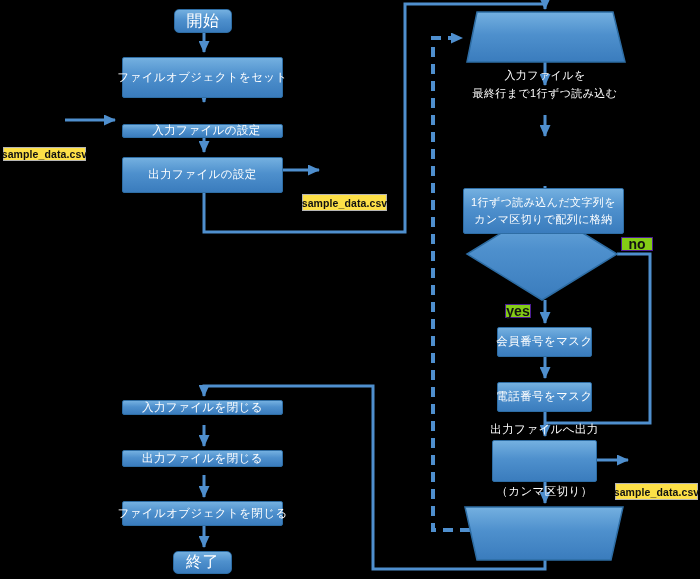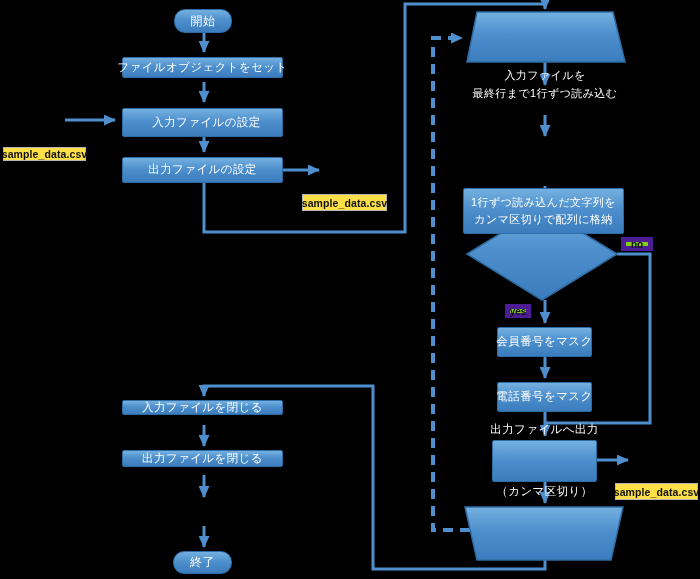--- a/index.html
+++ b/index.html
@@ -9,38 +9,38 @@
   }
   #wires{position:absolute;left:0;top:0;width:700px;height:579px;z-index:1;}
   .node{
     position:absolute;z-index:2;display:flex;flex-direction:column;
     align-items:center;justify-content:center;text-align:center;
     color:#fff;font-size:11.5px;letter-spacing:0.4px;line-height:1.55;
     background:linear-gradient(180deg,#74b0e0 0%,#4e90cd 45%,#3a7cbd 100%);
     border:1px solid #2e6da4;border-radius:2px;box-sizing:border-box;
     white-space:nowrap;
   }
-  .pill{border-radius:11px;font-size:12px;font-family:Liberation Serif, serif;}
+  .pill{border-radius:5px;font-size:16px;font-family:Liberation Serif, serif;}
   .shape-text{
     position:absolute;z-index:3;display:flex;flex-direction:column;
     align-items:center;justify-content:center;text-align:center;
     color:#fff;font-size:11.5px;letter-spacing:0.4px;line-height:1.6;
     background:transparent;border:none;white-space:nowrap;
   }
   .small{font-size:11px;margin-top:48px;}
   .filelabel{
     position:absolute;z-index:4;background:#fde047;color:#111;
     border:1px solid #b5b5b5;display:flex;align-items:center;justify-content:center;
     font-size:10.5px;font-weight:bold;letter-spacing:0.1px;box-sizing:border-box;
     white-space:nowrap;
   }
   .branchlabel{
     position:absolute;z-index:4;background:#84cc16;color:#111;
-    border:5px solid #4c1d95;display:flex;align-items:center;justify-content:center;
-    font-size:10px;font-weight:bold;box-sizing:border-box;
+    border:1px solid #4c1d95;display:flex;align-items:center;justify-content:center;
+    font-size:14px;font-weight:bold;box-sizing:border-box;
   }
 </style>
 </head>
 <body>
 
 <div id="canvas">
 
   <svg id="wires" viewBox="0 0 700 579" xmlns="http://www.w3.org/2000/svg">
     <defs>
       <linearGradient id="shapeGrad" x1="0" y1="0" x2="0" y2="1">
@@ -80,29 +80,29 @@
       <polygon points="477,12 613,12 625,62 467,62"></polygon>
       <polygon points="542,208 617,254 542,300 467,254"></polygon>
       <polygon points="465,507 623,507 611,560 477,560"></polygon>
     </g>
   </svg>
 
   <div class="node pill" style="left:174px;top:9px;width:58px;height:24px;">
     <span>開始</span>
   </div>
 
-  <div class="node" style="left:122px;top:57px;width:161px;height:21px;">
+  <div class="node" style="left:122px;top:57px;width:161px;height:41px;">
     <span>ファイルオブジェクトをセット</span>
   </div>
 
-  <div class="node" style="left:122px;top:108px;width:161px;height:29px;padding-left:8px;">
+  <div class="node" style="left:122px;top:124px;width:161px;height:14px;padding-left:8px;">
     <span>入力ファイルの設定</span>
   </div>
 
-  <div class="node" style="left:122px;top:157px;width:161px;height:26px;">
+  <div class="node" style="left:122px;top:157px;width:161px;height:36px;">
     <span>出力ファイルの設定</span>
   </div>
 
 
   <div class="node small" style="left:463px;top:140px;width:161px;height:46px;">
     <span>1行ずつ読み込んだ文字列を</span>
     <span>カンマ区切りで配列に格納</span>
   </div>
 
   <div class="node" style="left:497px;top:327px;width:95px;height:30px;">
@@ -119,20 +119,23 @@
   </div>
 
   <div class="node" style="left:122px;top:400px;width:161px;height:15px;align-items:center;">
     <span>入力ファイルを閉じる</span>
   </div>
 
   <div class="node" style="left:122px;top:450px;width:161px;height:17px;">
     <span>出力ファイルを閉じる</span>
   </div>
 
+  <div class="node" style="left:122px;top:501px;width:161px;height:25px;">
+    <span>ファイルオブジェクトを閉じる</span>
+  </div>
 
   <div class="node pill" style="left:173px;top:551px;width:59px;height:23px;">
     <span>終了</span>
   </div>
 
   <div class="shape-text small" style="left:462px;top:13px;width:166px;height:48px;">
     <span>入力ファイルを</span>
     <span>最終行まで1行ずつ読み込む</span>
   </div>
 

